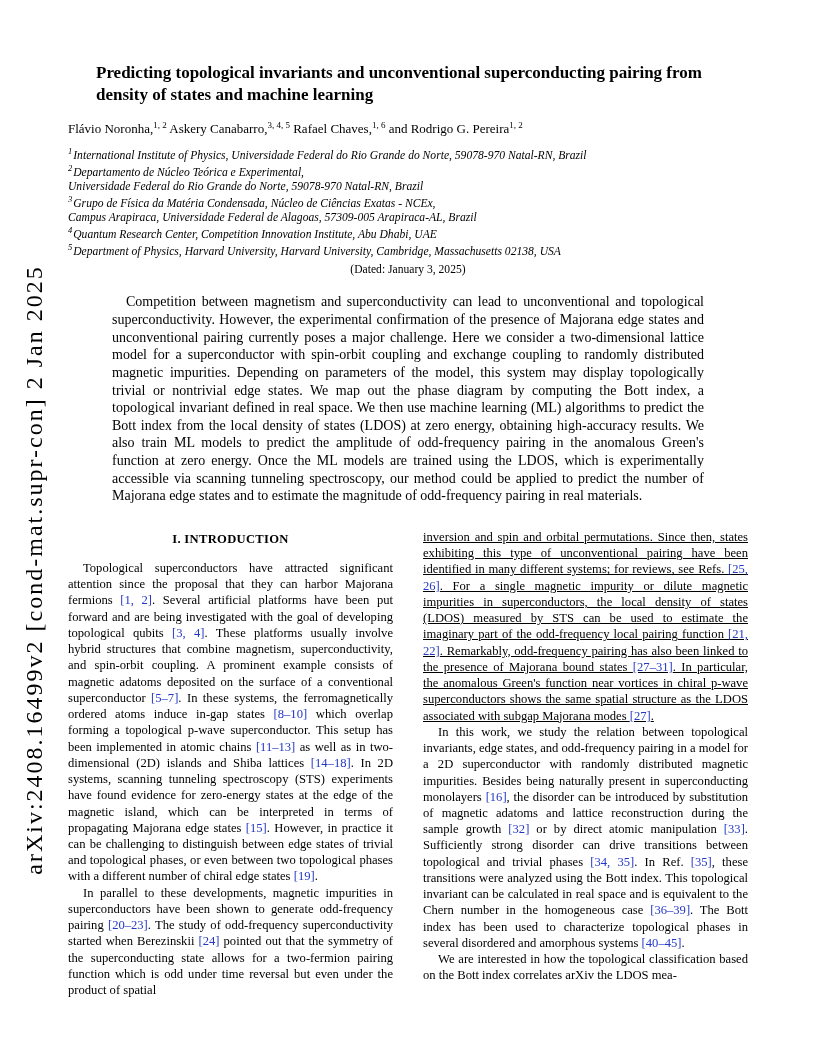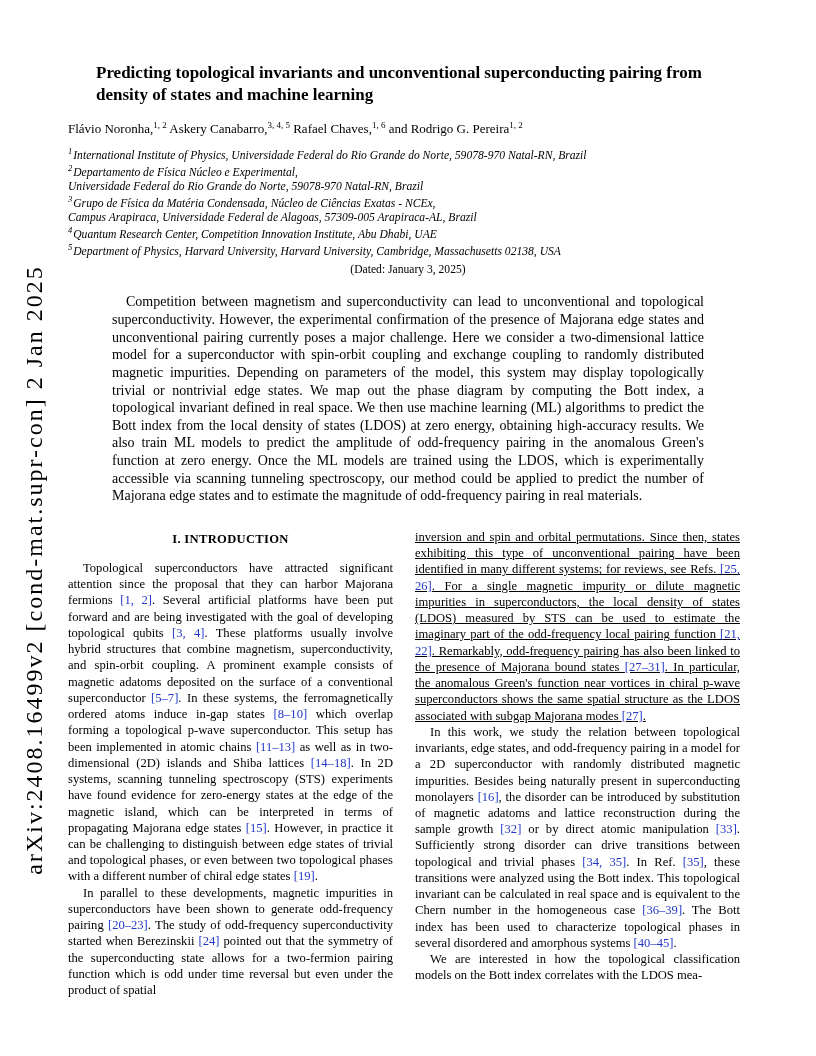--- a/index.html
+++ b/index.html
@@ -56,21 +56,21 @@
     margin-bottom: 17px;
   }
   .abstract {
     width: 592px;
     margin: 13px auto 24px auto;
     font-size: 14px;
     line-height: 1.26;
     text-align: justify;
     text-indent: 14px;
   }
-  .columns { display: flex; gap: 22px; }
+  .columns { display: flex; gap: 30px; }
   .col { width: 325px; }
   .section-heading {
     text-align: center;
     font-size: 12.6px;
     font-weight: bold;
     margin: 3px 0 13px 0;
     letter-spacing: 0.3px;
   }
   .body-para {
     font-size: 12.6px;
@@ -101,21 +101,21 @@
       
         <span class="author"><span> Rafael Chaves,</span><sup>1, 6</sup></span>
       
         <span class="author"><span> and Rodrigo G. Pereira</span><sup>1, 2</sup></span>
       </div>
 
     <div class="affils">
 
         <div class="affil-line"><sup>1</sup><span>International Institute of Physics, Universidade Federal do Rio Grande do Norte, 59078-970 Natal-RN, Brazil</span></div>
 
-        <div class="affil-line"><sup>2</sup><span>Departamento de Física Núcleo e Experimental,</span></div>
+        <div class="affil-line"><sup>2</sup><span>Departamento de Núcleo Teórica e Experimental,</span></div>
 
         <div class="affil-line"><span>Universidade Federal do Rio Grande do Norte, 59078-970 Natal-RN, Brazil</span></div>
 
         <div class="affil-line"><sup>3</sup><span>Grupo de Física da Matéria Condensada, Núcleo de Ciências Exatas - NCEx,</span></div>
 
         <div class="affil-line"><span>Campus Arapiraca, Universidade Federal de Alagoas, 57309-005 Arapiraca-AL, Brazil</span></div>
 
         <div class="affil-line"><sup>4</sup><span>Quantum Research Center, Competition Innovation Institute, Abu Dhabi, UAE</span></div>
 
         <div class="affil-line"><sup>5</sup><span>Department of Physics, Harvard University, Harvard University, Cambridge, Massachusetts 02138, USA</span></div>
@@ -138,19 +138,19 @@
           </div>
       </div>
 
       <div class="col">
         <div>
 
             <p class="body-para noindent">inversion and spin and orbital permutations. Since then, states exhibiting this type of unconventional pairing have been identified in many different systems; for reviews, see Refs. <span class="cite">[25, 26]</span>. For a single magnetic impurity or dilute magnetic impurities in superconductors, the local density of states (LDOS) measured by STS can be used to estimate the imaginary part of the odd-frequency local pairing function <span class="cite">[21, 22]</span>. Remarkably, odd-frequency pairing has also been linked to the presence of Majorana bound states <span class="cite">[27–31]</span>. In particular, the anomalous Green's function near vortices in chiral p-wave superconductors shows the same spatial structure as the LDOS associated with subgap Majorana modes <span class="cite">[27]</span>.</p>
 
             <p class="body-para">In this work, we study the relation between topological invariants, edge states, and odd-frequency pairing in a model for a 2D superconductor with randomly distributed magnetic impurities. Besides being naturally present in superconducting monolayers <span class="cite">[16]</span>, the disorder can be introduced by substitution of magnetic adatoms and lattice reconstruction during the sample growth <span class="cite">[32]</span> or by direct atomic manipulation <span class="cite">[33]</span>. Sufficiently strong disorder can drive transitions between topological and trivial phases <span class="cite">[34, 35]</span>. In Ref. <span class="cite">[35]</span>, these transitions were analyzed using the Bott index. This topological invariant can be calculated in real space and is equivalent to the Chern number in the homogeneous case <span class="cite">[36–39]</span>. The Bott index has been used to characterize topological phases in several disordered and amorphous systems <span class="cite">[40–45]</span>.</p>
 
-            <p class="body-para">We are interested in how the topological classification models on the Bott index correlates with the LDOS mea-</p>
+            <p class="body-para">We are interested in how the topological classification based on the Bott index correlates arXiv the LDOS mea-</p>
           </div>
       </div>
 
     </div>
   </div>
 </div>
 
 </body></html>

